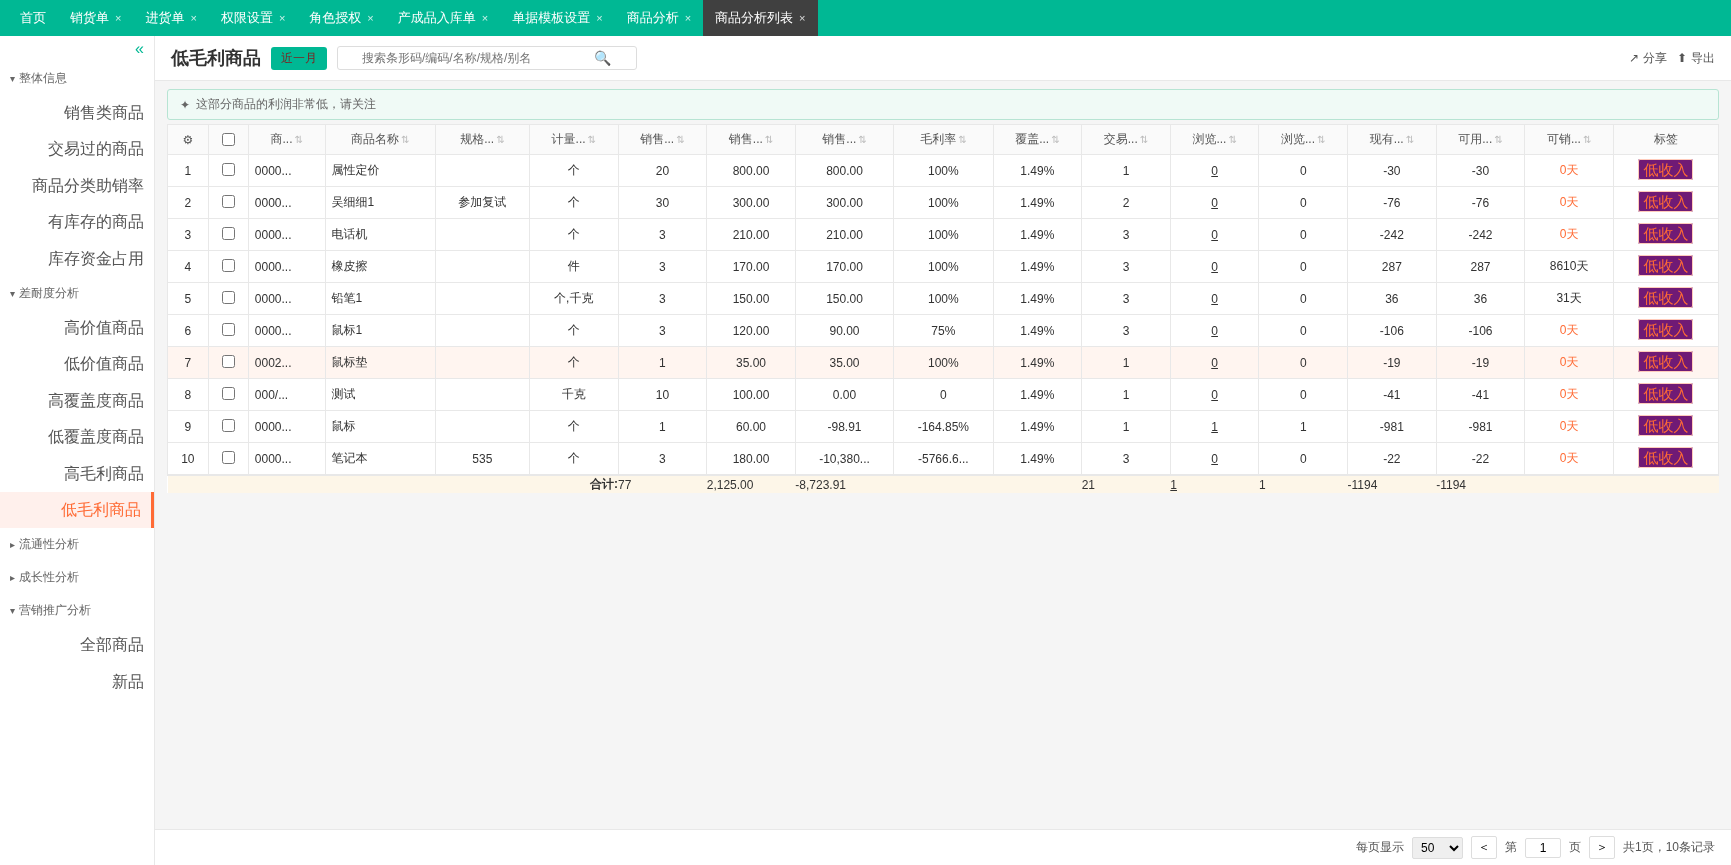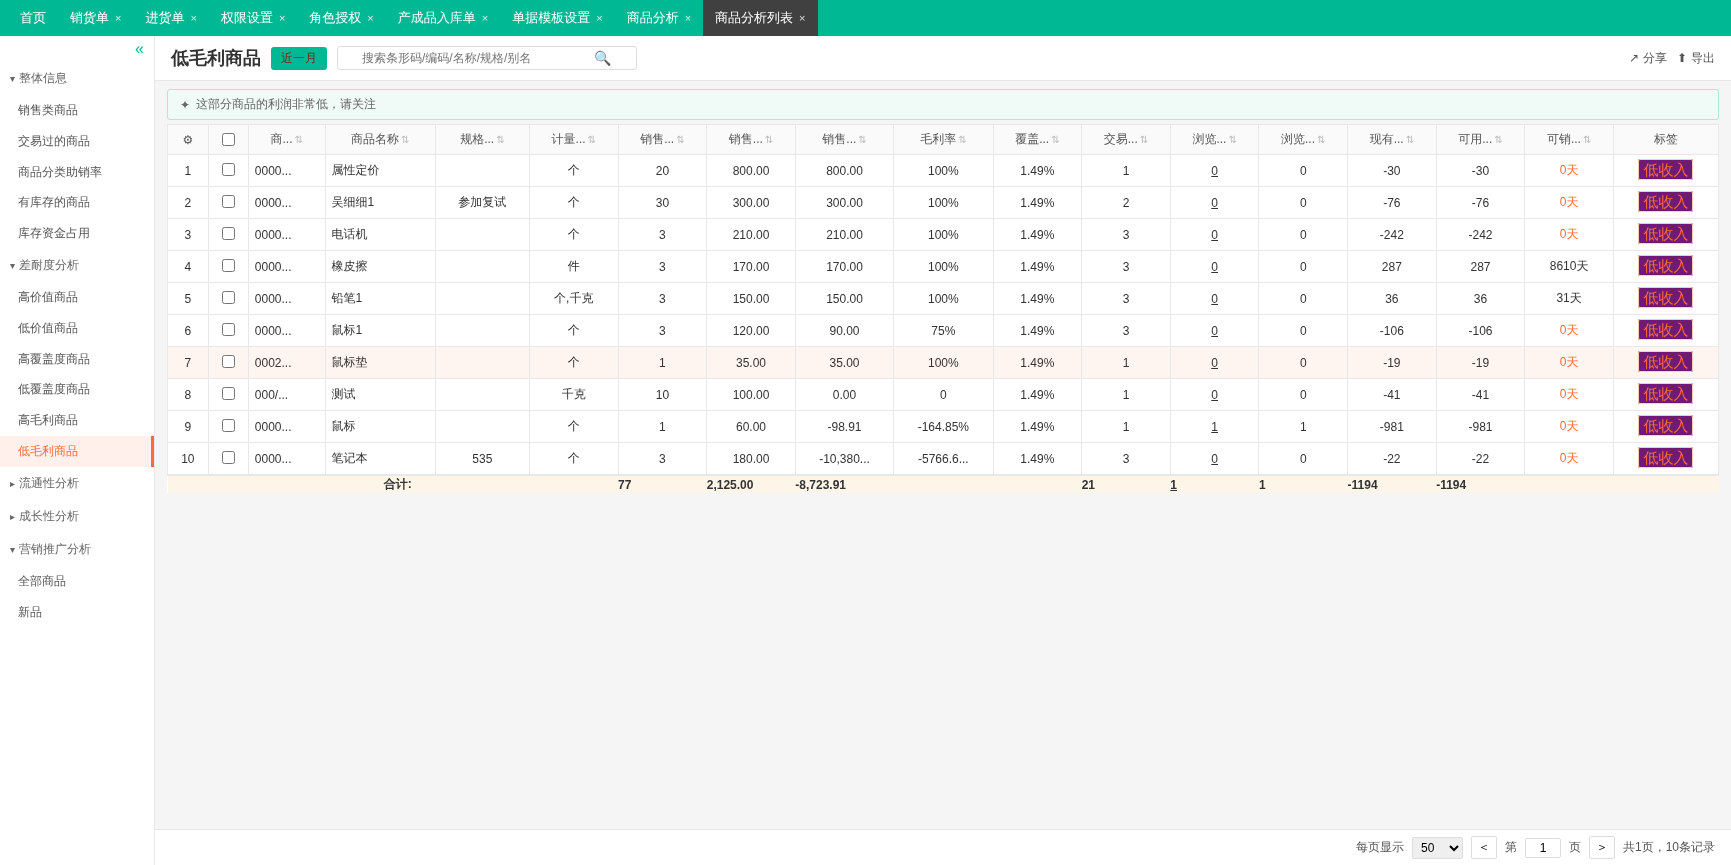--- a/index.html
+++ b/index.html
@@ -44,24 +44,25 @@
       align-items: center;
       padding: 8px 10px;
       font-size: 12px;
       color: #666;
       cursor: pointer;
       gap: 4px;
     }
     .sidebar-group-header .arrow { font-size: 10px; }
     .sidebar-item {
       padding: 7px 10px 7px 18px;
-      font-size: 12px;
+      font-size: 16px;
       color: #555;
       cursor: pointer;
       line-height: 1.4;
+      text-align: right;
     }
     .sidebar-item.active { background: #fff0ec; color: #ff6b35; border-right: 3px solid #ff6b35; }
 
     
     .main-content {
       flex: 1;
       display: flex;
       flex-direction: column;
       overflow: hidden;
       background: #f5f5f5;
@@ -192,21 +193,21 @@
     }
     .text-orange { color: #ff6b35; }
 
     
     .total-row {
       background: #fdf6e8;
       border-top: 2px solid #e8e8e8;
     }
     .total-row td {
       background: #fdf6e8;
-      font-weight: bold;
+      font-weight: normal;
     }
 
     
     .bottom-bar {
       background: #fff;
       border-top: 1px solid #e8e8e8;
       padding: 6px 16px;
       display: flex;
       align-items: center;
       justify-content: flex-end;
@@ -615,21 +616,21 @@
     <td class="underline">0</td>
     <td>0</td>
     <td>-22</td>
     <td>-22</td>
     <td class="text-orange" style="color:#ff6b35">0天</td>
     <td><span class="tag-low-revenue">低收入</span></td>
   </tr>
           </tbody>
         <tfoot>
           <tr class="total-row">
-            <td colspan="6" style="text-align:center; padding-left:10px; font-weight:bold;">合计:</td>
+            <td colspan="6" style="text-align:right; padding-left:10px; font-weight:bold;">合计:</td>
             <td>77</td>
             <td>2,125.00</td>
             <td>-8,723.91</td>
             <td></td>
             <td></td>
             <td>21</td>
             <td style="text-decoration:underline;">1</td>
             <td>1</td>
             <td>-1194</td>
             <td>-1194</td>

